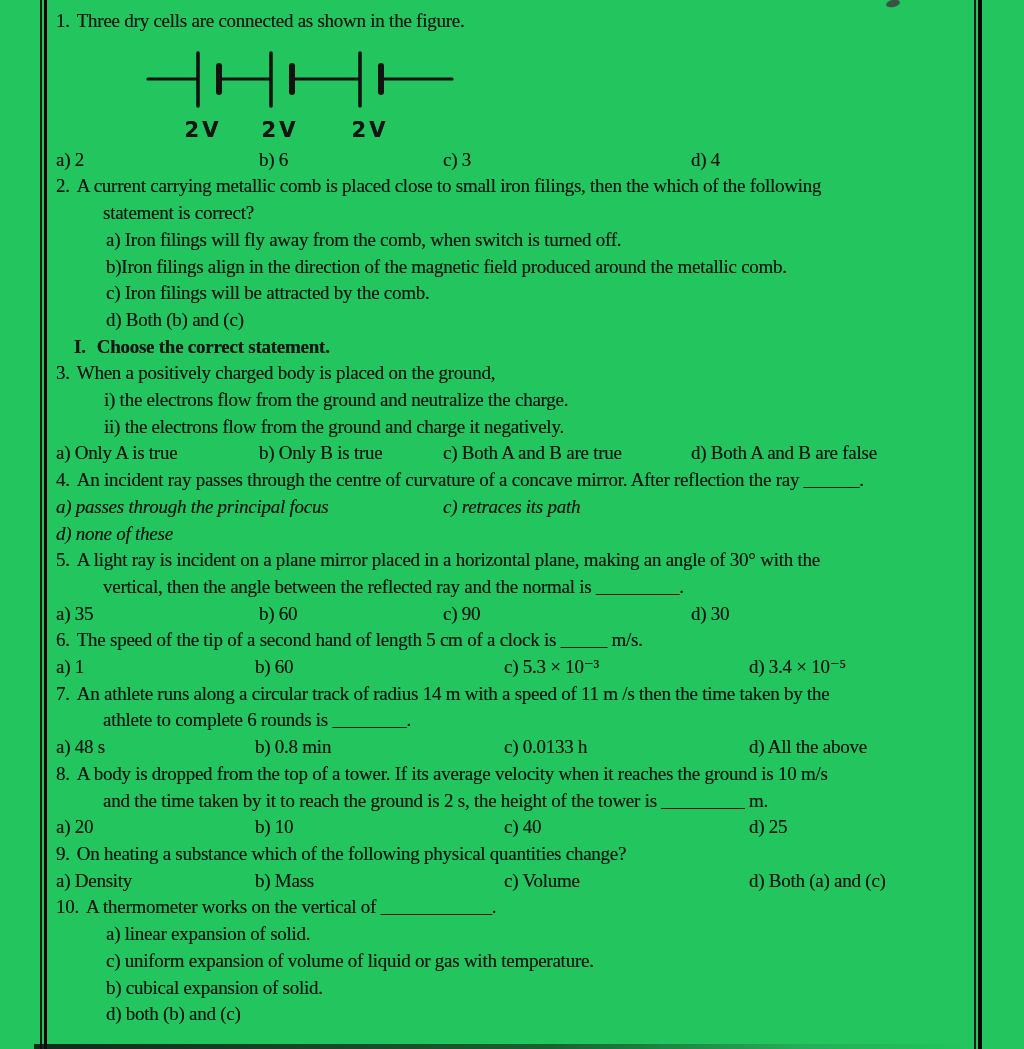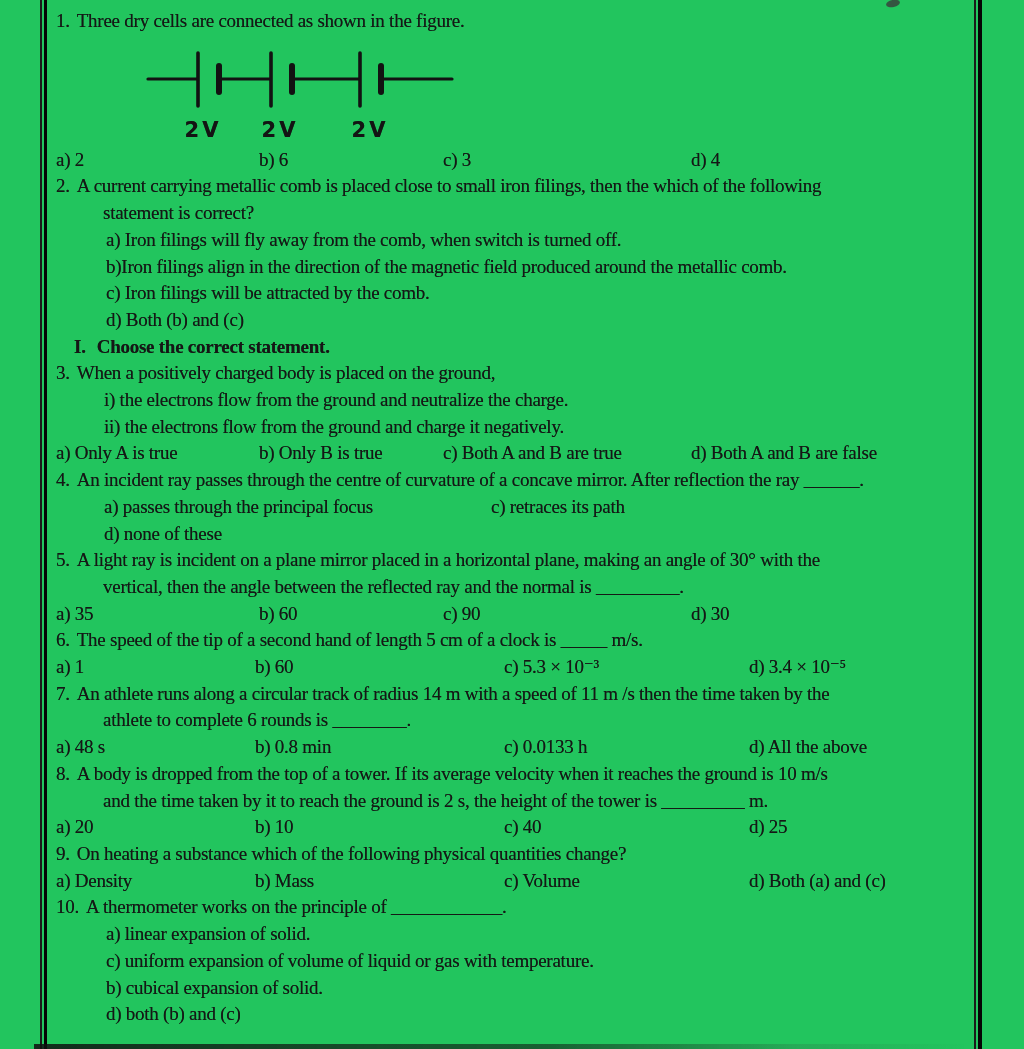--- a/index.html
+++ b/index.html
@@ -33,21 +33,21 @@
   .qline  { white-space:nowrap; }
   .qnum   { margin-right:7px; }
   .cont   { margin-left:47px; white-space:nowrap; }   
   .stack  { margin-left:50px; white-space:nowrap; }   
   .subitem{ margin-left:48px; white-space:nowrap; }   
 
   .opts4 { display:grid; }
   .opts4 span { white-space:nowrap; }
   .opts4.cols-a { grid-template-columns:203px 184px 248px auto; }
   .opts4.cols-b { grid-template-columns:199px 249px 245px auto; }
-  .opts2 { display:grid; margin-left:48px; grid-template-columns:387px auto; }
+  .opts2 { display:grid; grid-template-columns:387px auto;font-style:italic; }
   .opts2 span { white-space:nowrap; }
 
   .heading { margin-left:18px; font-weight:bold; white-space:nowrap; }
   .heading .rnum { margin-right:11px; }
 
   .figure { margin:10px 0 0 90px; height:102px;text-align:center; }
   .figure svg { display:block; }
   .cell-label { font-family:"DejaVu Sans",sans-serif; font-weight:bold;
                 font-size:21px; letter-spacing:3px; fill:#141414; }
 </style>
@@ -192,21 +192,21 @@
       <div class="opts4 cols-b">
         <span>a) Density</span>
         <span>b) Mass</span>
         <span>c) Volume</span>
         <span>d) Both (a) and (c)</span>
       </div>
     </div>
 
     <div>
       <div class="qline">
-        <span class="qnum">10.</span><span>A thermometer works on the principle of ____________.</span>
+        <span class="qnum">10.</span><span>A thermometer works on the vertical of ____________.</span>
       </div>
       <div class="stack">a) linear expansion of solid.</div>
       <div class="stack">c) uniform expansion of volume of liquid or gas with temperature.</div>
       <div class="stack">b) cubical expansion of solid.</div>
       <div class="stack">d) both (b) and (c)</div>
     </div>
 
   </div>
 
   <div class="bshadow"></div>

